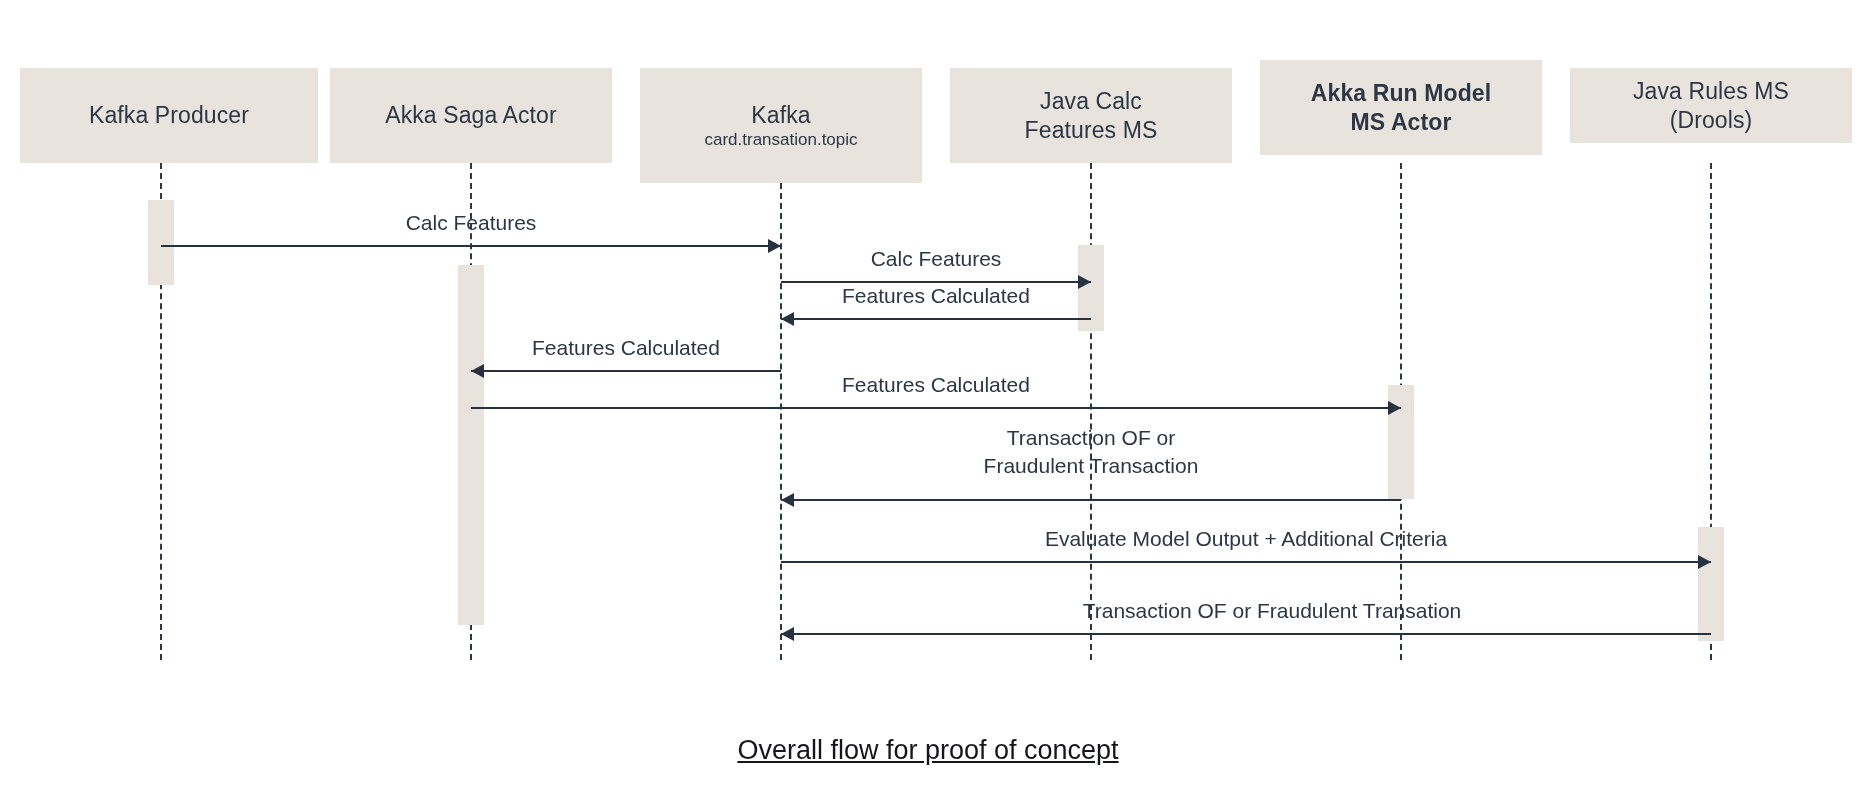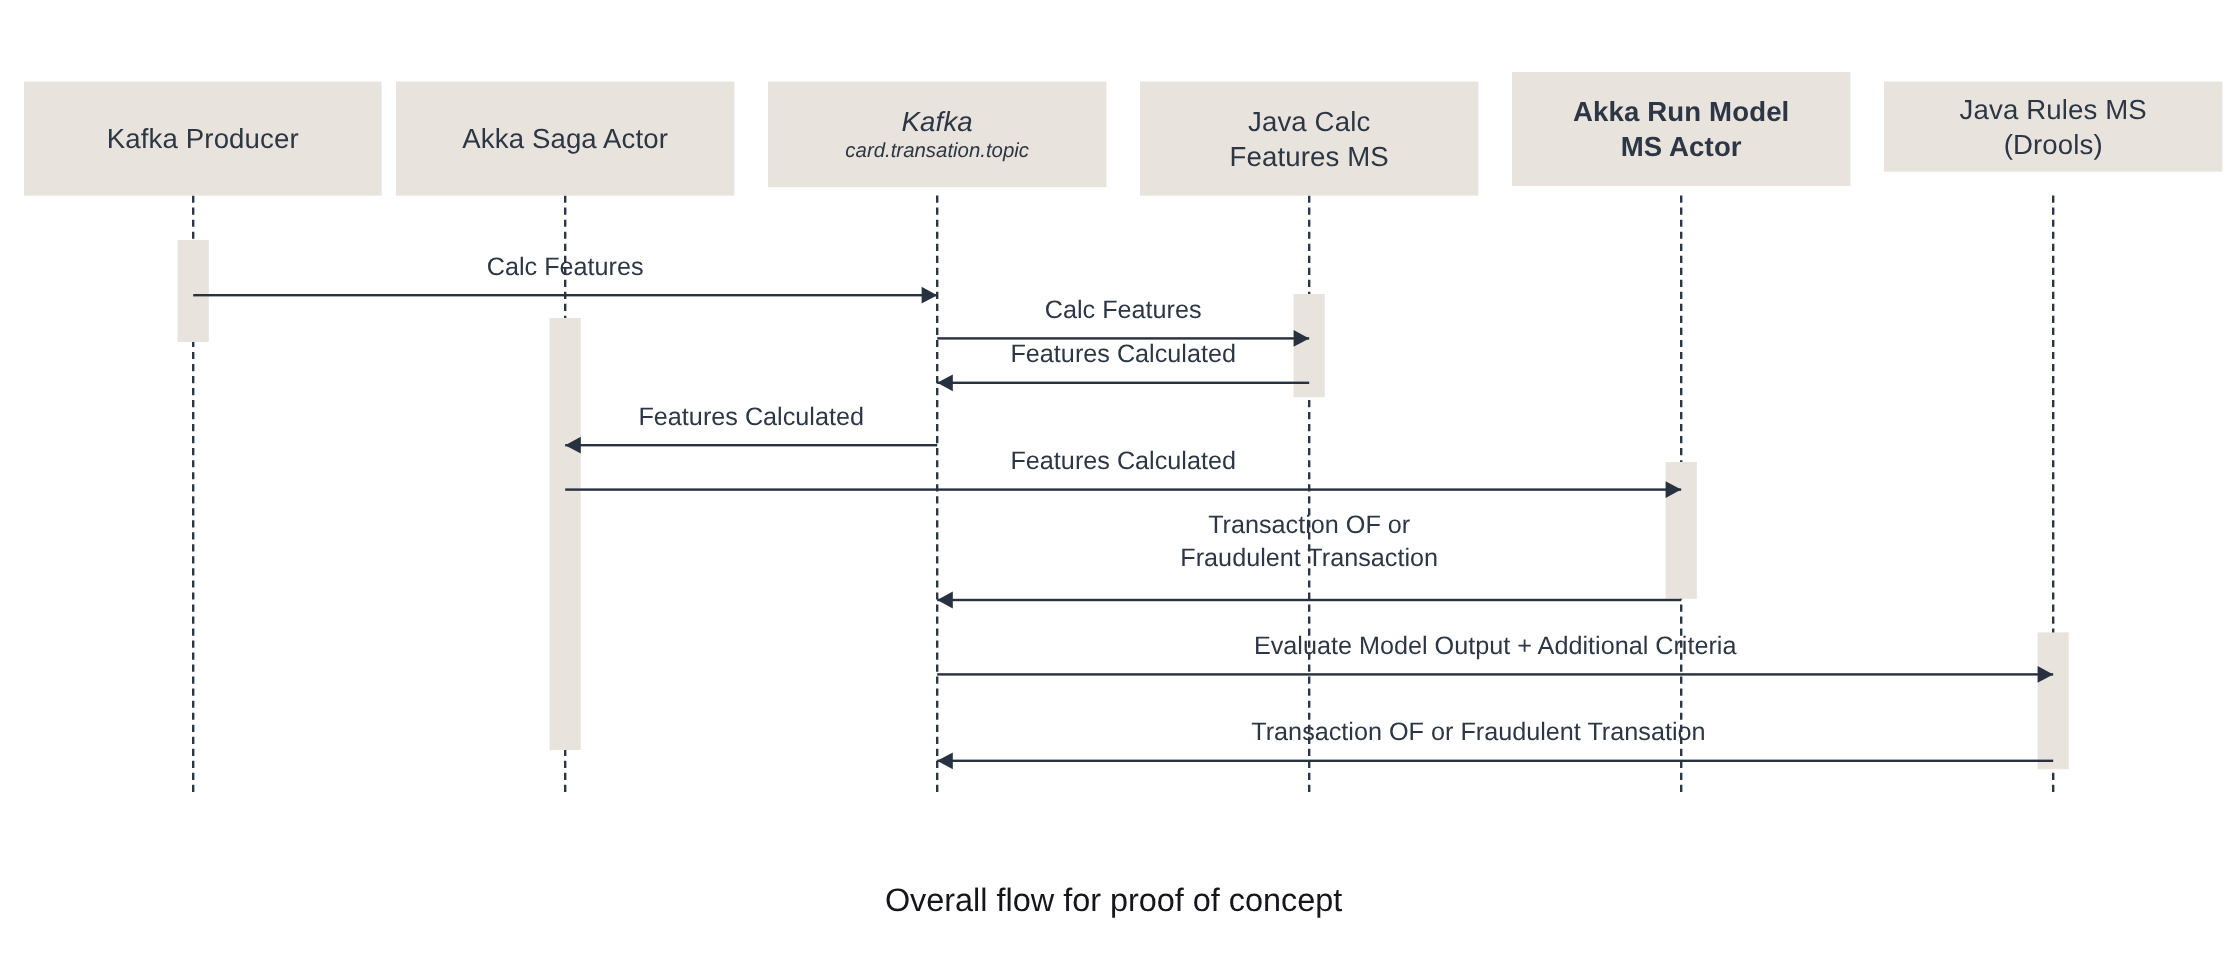--- a/index.html
+++ b/index.html
@@ -122,40 +122,40 @@
       <div class="msg-label" style="left: 936px; top: 371px;">Features Calculated</div>
       <div class="msg" style="left: 781px; top: 499px; width: 620px;"></div>
       <div class="arrowhead left" style="top: 493px; left: 781px;"></div>
       <div class="msg-label" style="left: 1091px; top: 424px;">Transaction OF or
 Fraudulent Transaction</div>
       <div class="msg" style="left: 781px; top: 561px; width: 930px;"></div>
       <div class="arrowhead right" style="top: 555px; left: 1698px;"></div>
       <div class="msg-label" style="left: 1246px; top: 525px;">Evaluate Model Output + Additional Criteria</div>
       <div class="msg" style="left: 781px; top: 633px; width: 930px;"></div>
       <div class="arrowhead left" style="top: 627px; left: 781px;"></div>
-      <div class="msg-label" style="left: 1232px; top: 597px;">Transaction OF or Fraudulent Transation</div>
+      <div class="msg-label" style="left: 1272px; top: 597px;">Transaction OF or Fraudulent Transation</div>
     </div>
   <div id="participants-layer">
       <div class="participant-box" style="left: 20px; top: 68px; width: 298px; height: 95px;">
         <div class="participant-title">Kafka Producer</div>
       </div>
       <div class="participant-box" style="left: 330px; top: 68px; width: 282px; height: 95px;">
         <div class="participant-title">Akka Saga Actor</div>
       </div>
-      <div class="participant-box" style="left: 640px; top: 68px; width: 282px; height: 88px; font-style: italic;">
+      <div class="participant-box" style="left: 640px; top: 68px; width: 282px; height: 115px;">
         <div class="participant-title">Kafka</div>
         <div class="participant-sub">card.transation.topic</div>
       </div>
       <div class="participant-box" style="left: 950px; top: 68px; width: 282px; height: 95px;">
         <div class="participant-title">Java Calc
 Features MS</div>
       </div>
       <div class="participant-box" style="left: 1260px; top: 60px; width: 282px; height: 95px; font-weight: bold;">
         <div class="participant-title">Akka Run Model
 MS Actor</div>
       </div>
       <div class="participant-box" style="left: 1570px; top: 68px; width: 282px; height: 75px;">
         <div class="participant-title">Java Rules MS
 (Drools)</div>
       </div>
     </div>
-  <div class="caption" style="top:735px;">Overall flow for proof of concept</div>
+  <div class="caption" style="top:735px;text-decoration:underline;">Overall flow for proof of concept</div>
 </div>
 
 </body></html>

